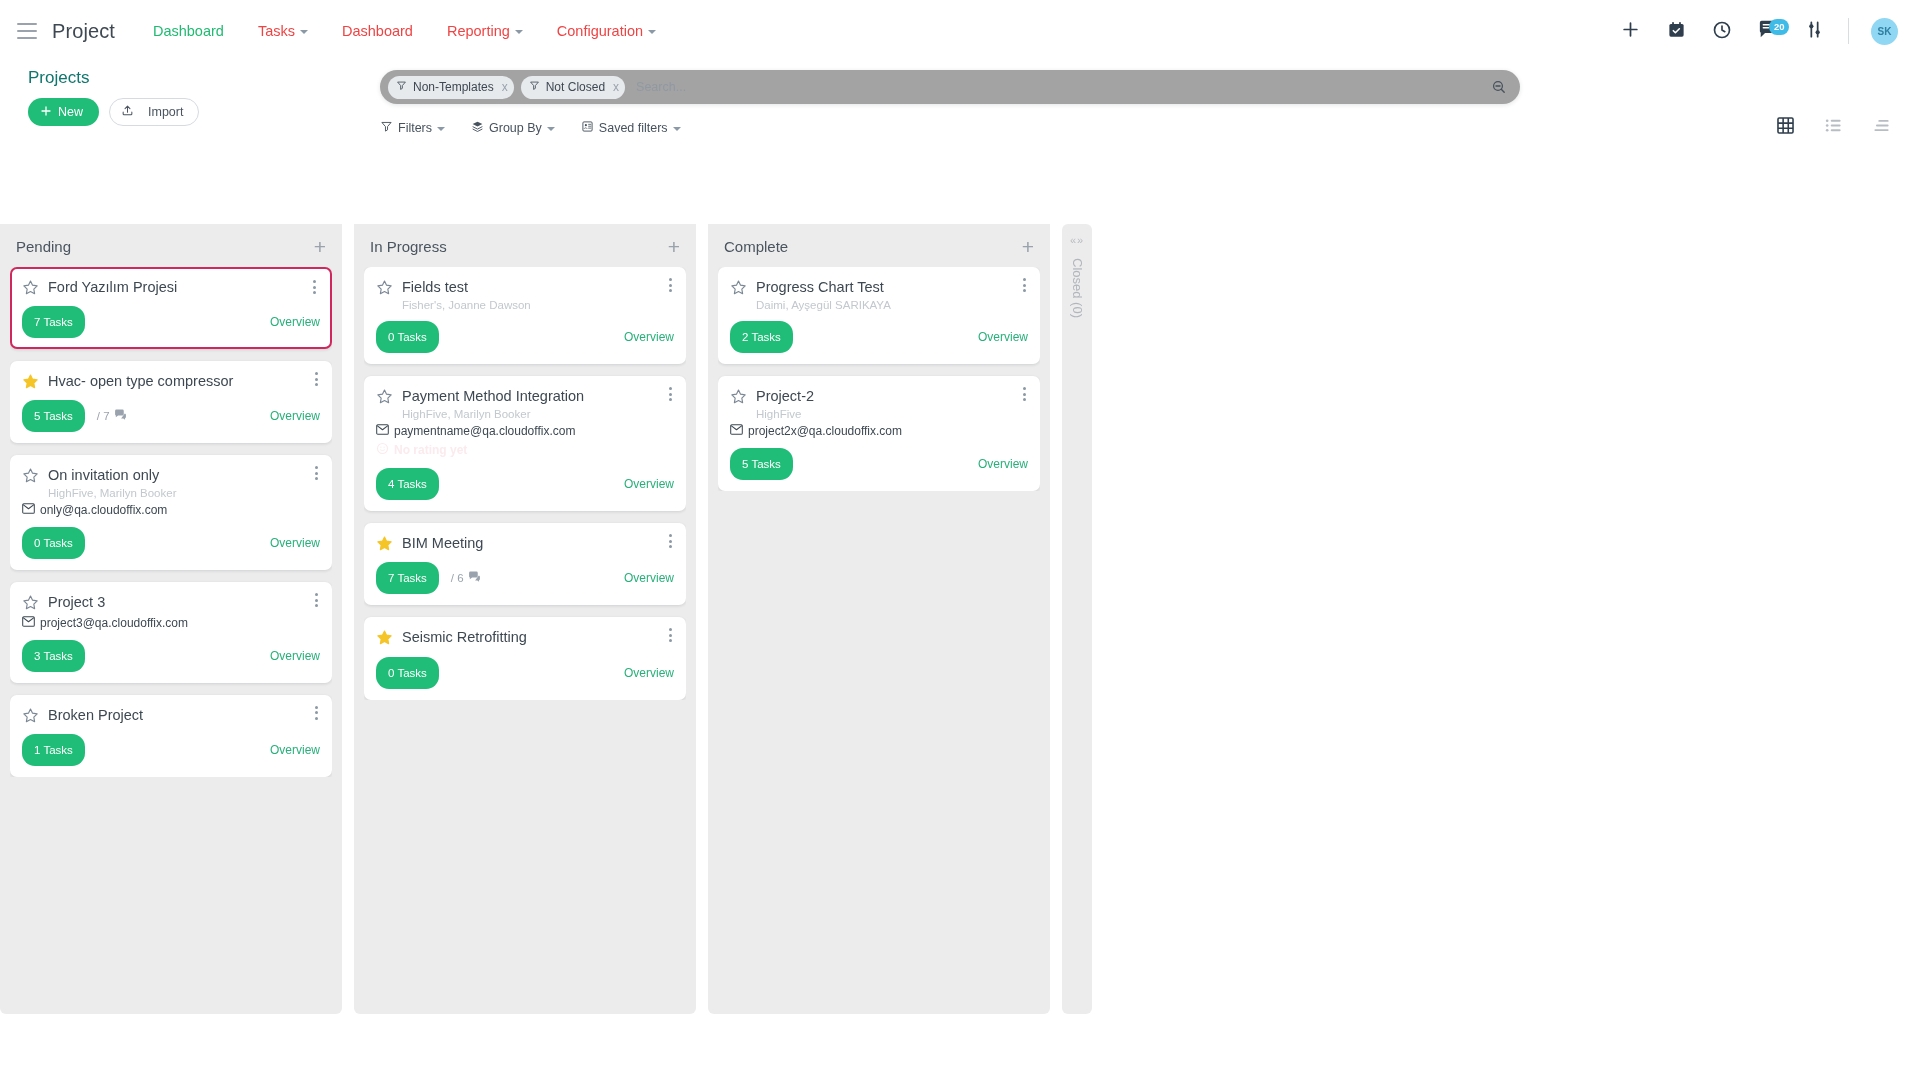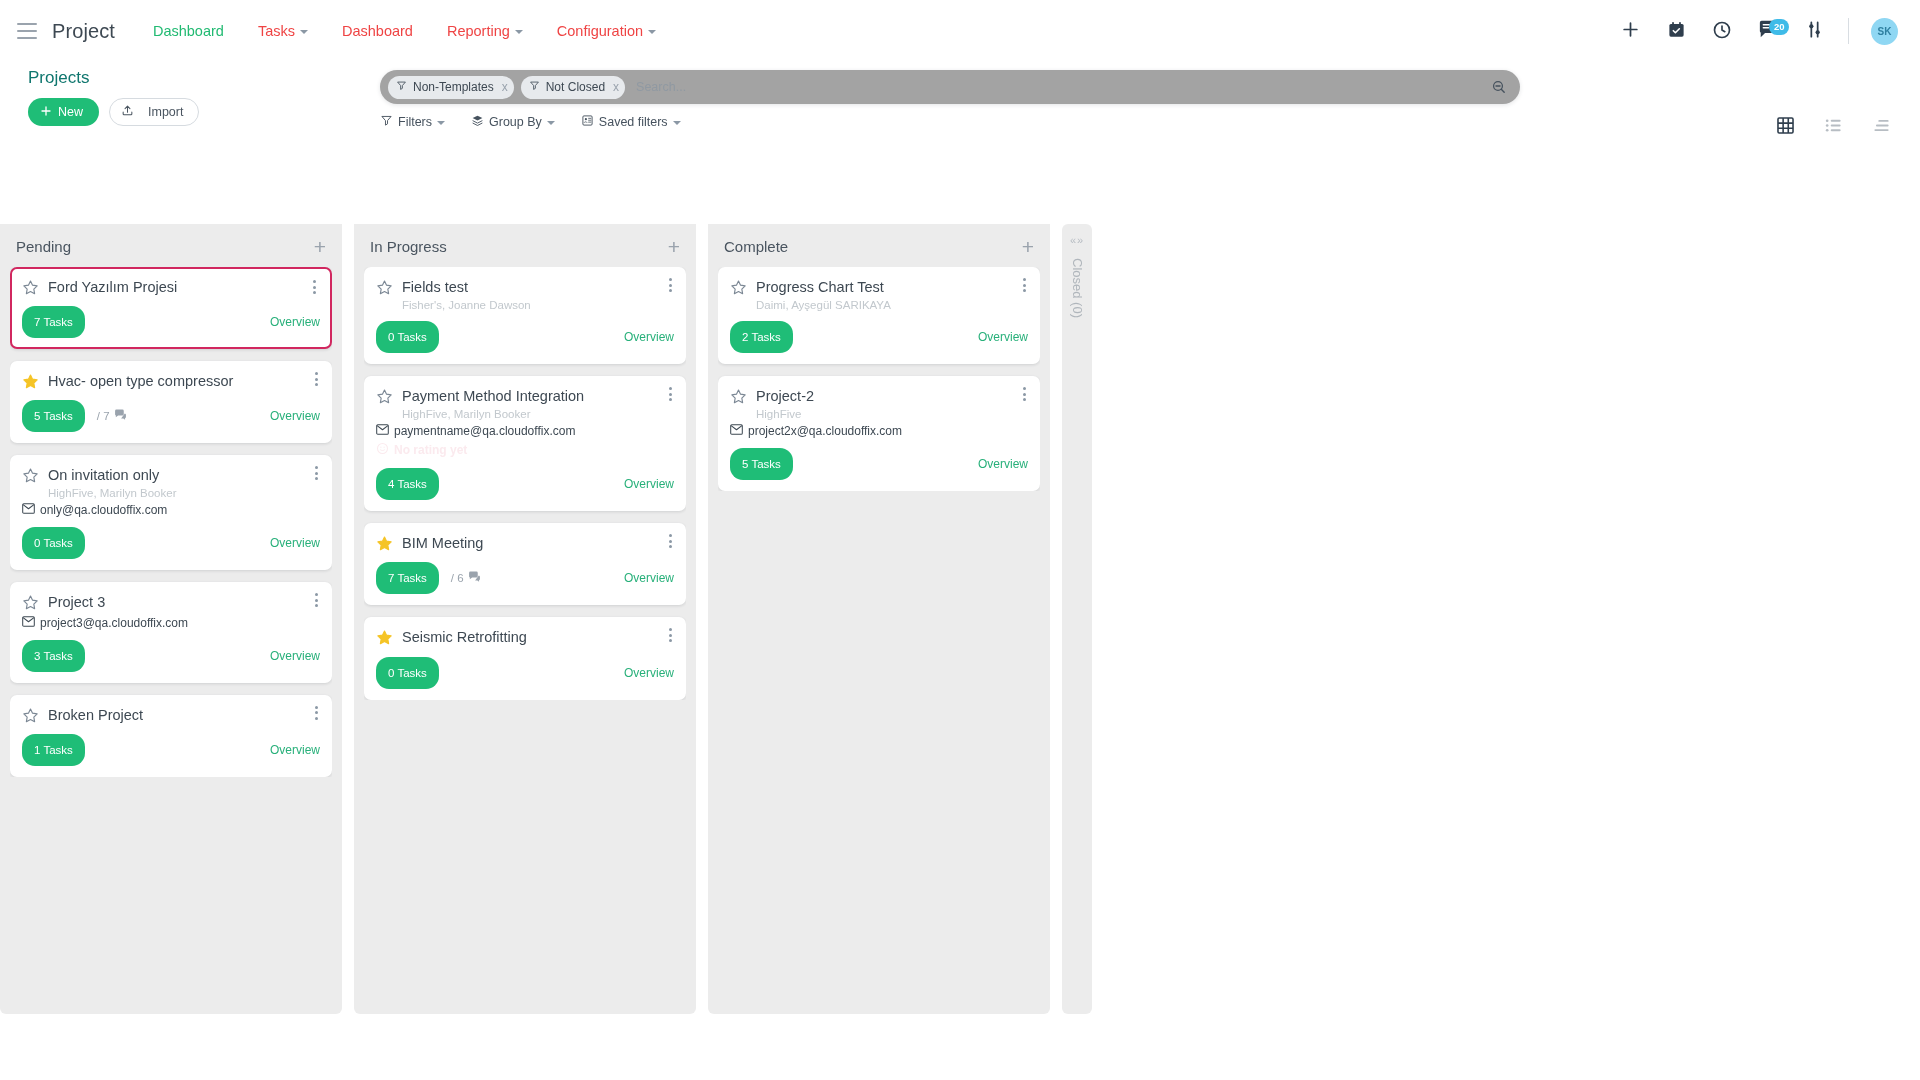--- a/index.html
+++ b/index.html
@@ -121,21 +121,21 @@
   .search-input {
     flex:1; border:none; outline:none;
     font-size: 12.5px; color:#3d4852;
     font-family:inherit; background:transparent;
     padding-left:4px;
   }
   .search-input::placeholder { color:#9099a2; }
   .mag { width:22px; height:22px; display:flex;align-items:center;justify-content:center;cursor:pointer;color:#46525e;}
 
   .filterrow {
-    display:flex; align-items:flex-start;
+    display:flex; align-items:flex-end;
     margin-top: 10px; margin-left: 12px;
     gap: 26px;
   }
   .filter-item {
     display:flex; align-items:center; gap:5px;
     font-size:12.5px; color:#46525e; cursor:pointer; white-space:nowrap;
   }
   .viewtoggles { margin-left:auto; display:flex; align-items:center; gap:26px; padding-right: 6px;}
   .vt { cursor:pointer; display:flex; align-items:center; justify-content:center; width:22px;height:22px;}
 

